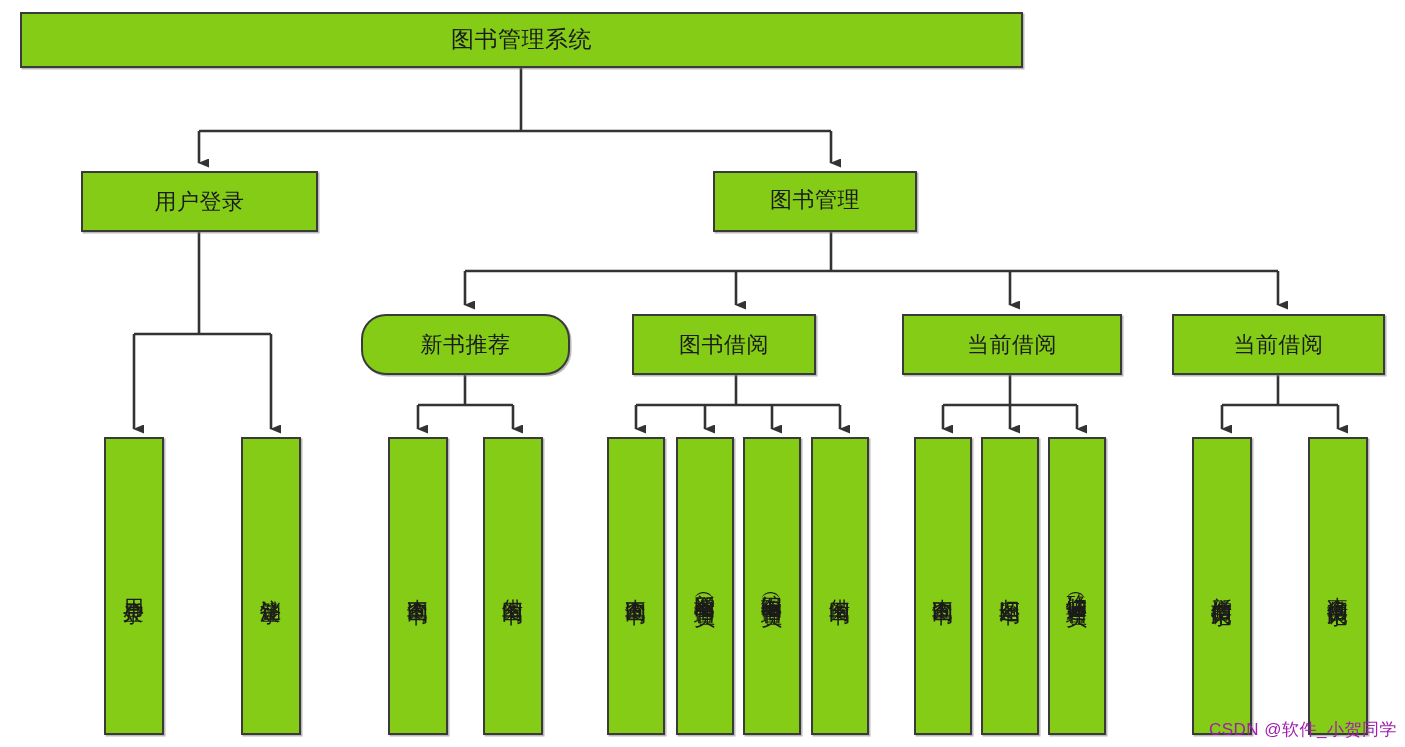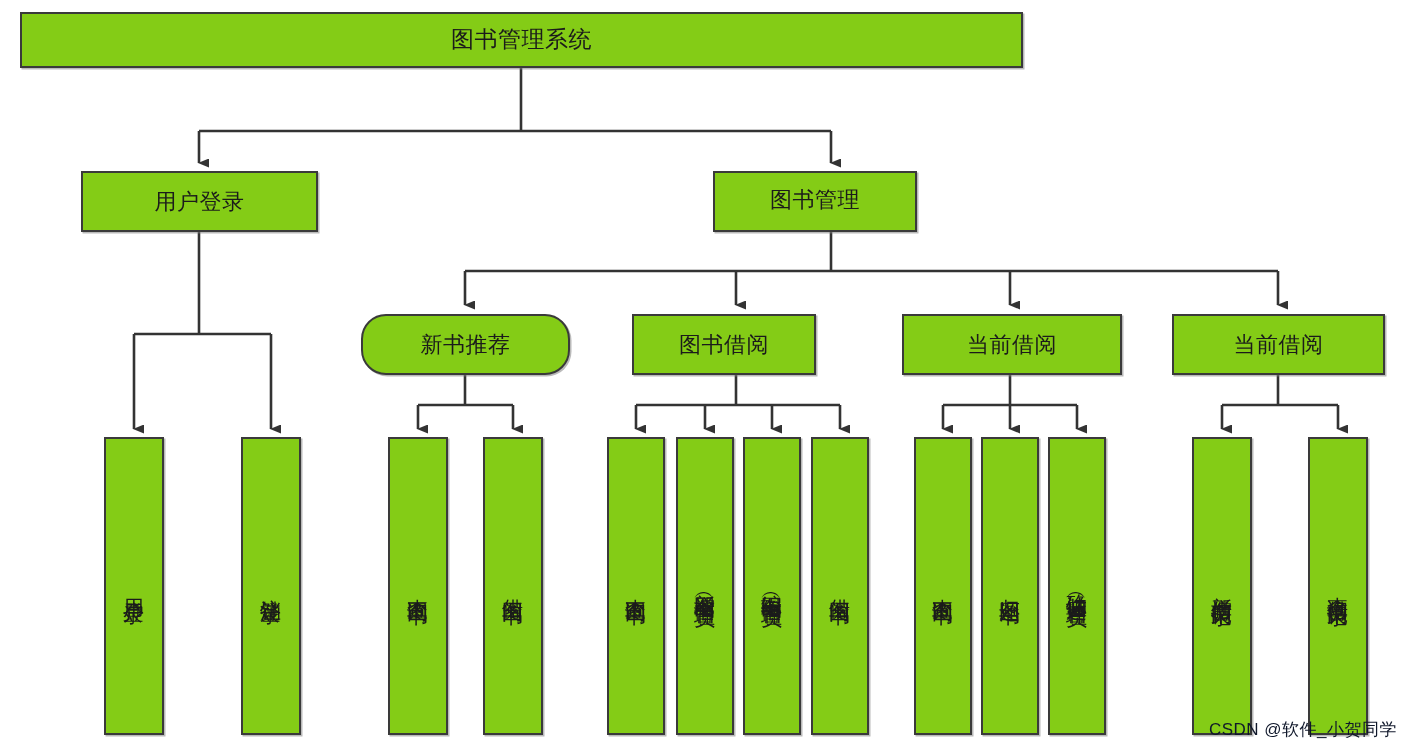--- a/index.html
+++ b/index.html
@@ -63,21 +63,21 @@
     font-size: 21px;
     line-height: 1.1;
     letter-spacing: 2px;
     white-space: nowrap;
   }
   #watermark {
     position: absolute;
     right: 8px;
     bottom: 6px;
     font-size: 17px;
-    color: #0f172a;
+    color: #a21caf;
     letter-spacing: 0.5px;
     white-space: nowrap;
     user-select: none;
   }
 </style>
 </head>
 <body>
 
 <div id="diagram-root">
 

